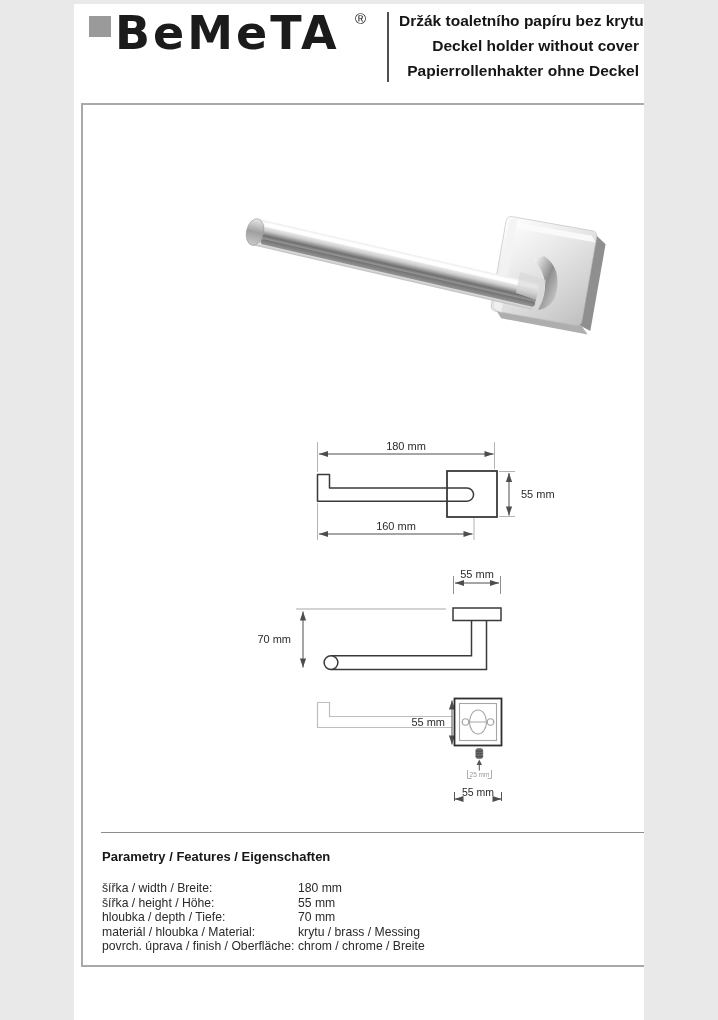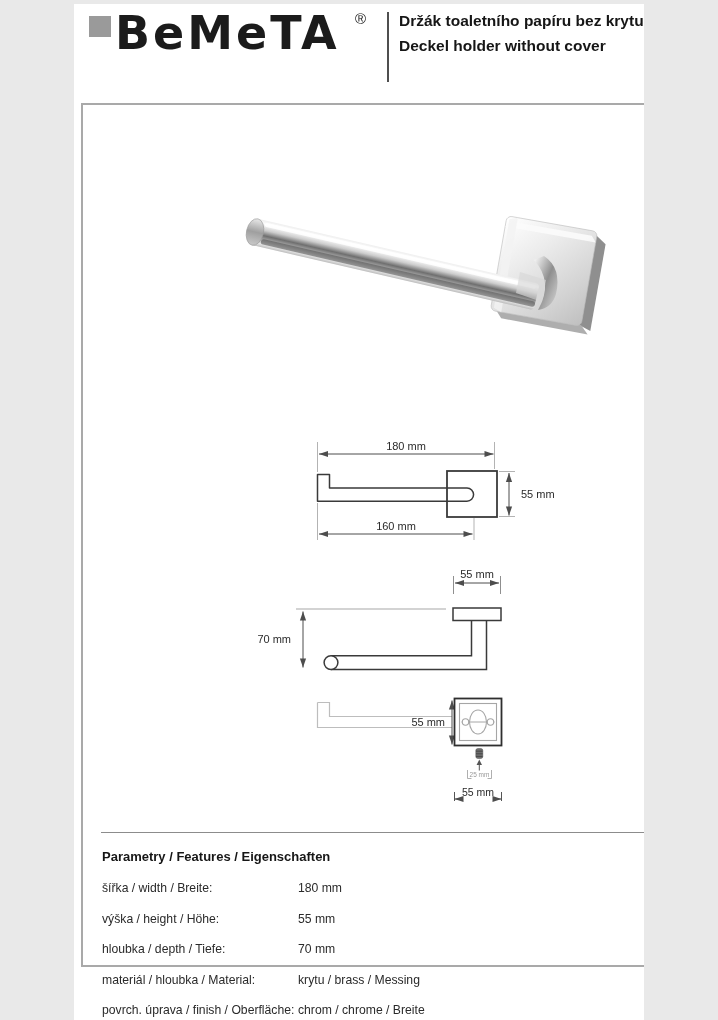--- a/index.html
+++ b/index.html
@@ -12,36 +12,36 @@
   
   .logo-square{position:absolute;left:15px;top:12px;width:22px;height:21px;background:#9a9a9a;}
   .brand{
     position:absolute;left:41px;top:0px;height:58px;line-height:58px;
     font-family:"DejaVu Sans",sans-serif;font-weight:700;font-size:46px;
     letter-spacing:3px;color:#1b1b1b;
   }
   .brand-reg{position:absolute;left:281px;top:6px;font-size:15px;font-weight:400;color:#1b1b1b;}
   .header-divider{position:absolute;left:313px;top:8px;width:2px;height:70px;background:#4f4f4f;}
   .titles{position:absolute;left:325px;top:4px;width:240px;}
-  .titles div{font-weight:700;font-size:15.5px;line-height:25px;color:#161616;white-space:nowrap;}
+  .titles div{font-weight:700;font-size:15.5px;line-height:25px;color:#161616;white-space:nowrap;text-align:right;}
   .code-badge{
     position:absolute;left:575px;top:7px;width:143px;height:30px;background:#4c1d95;
     color:#ffffff;font-weight:700;font-size:17px;line-height:30px;padding-left:9px;
     box-sizing:border-box;letter-spacing:0.5px;
   }
   
   .frame{position:absolute;left:7px;top:99px;width:666px;height:864px;
     border:2px solid #a9a9a9;box-sizing:border-box;}
   
   .art{position:absolute;left:0;top:0;width:718px;height:1020px;}
   
   .spec-rule{position:absolute;left:27px;top:828px;width:626px;height:1px;background:#8c8c8c;}
   .spec{position:absolute;left:28px;top:845px;width:600px;}
   .spec h2{margin:0 0 17px 0;font-size:13px;font-weight:700;color:#161616;}
-  .spec-grid{display:grid;grid-template-columns:196px auto;row-gap:16px;}
+  .spec-grid{display:grid;grid-template-columns:196px auto;row-gap:0;}
   .spec-grid span{font-size:12.2px;line-height:14.6px;color:#2a2a2a;white-space:nowrap;}
   
   .series{
     position:absolute;right:6px;top:972px;font-family:"DejaVu Sans",sans-serif;
     font-weight:700;font-size:38px;letter-spacing:1px;color:#1a1a1a;
   }
   
   .dim-label{font-family:"Liberation Sans",sans-serif;font-size:11px;fill:#2b2b2b;}
   .dim-label-sm{font-family:"Liberation Sans",sans-serif;font-size:10.5px;fill:#2b2b2b;}
   .dim-label-xs{font-family:"Liberation Sans",sans-serif;font-size:6.5px;fill:#9a9a9a;}
@@ -51,20 +51,21 @@
 
 <div class="page">
 
   <div class="logo-square"></div>
   <div class="brand">BeMeTA</div>
   <div class="brand-reg">®</div>
   <div class="header-divider"></div>
   <div class="titles">
     <div>Držák toaletního papíru bez krytu</div>
     <div>Deckel holder without cover</div>
+    <div>Papierrollenhakter ohne Deckel</div>
   </div>
   <div class="code-badge">132212032L</div>
 
   <div class="frame"></div>
 
   <svg class="art" viewBox="0 0 718 1020" aria-hidden="true">
     <defs>
       <marker id="dimArrow" markerWidth="10" markerHeight="8" refX="9.5" refY="4" orient="auto-start-reverse" markerUnits="userSpaceOnUse">
         <path d="M9.5,4 L0.5,0.9 L0.5,7.1 Z" fill="#4d4d4d"></path>
       </marker>
@@ -192,21 +193,21 @@
       <line x1="419" y1="795" x2="427.5" y2="795" stroke="#555555" stroke-width="1" marker-end="url(#dimArrow)"></line>
     </g>
   </svg>
 
   <div class="spec-rule"></div>
   <div class="spec">
     <h2>Parametry / Features / Eigenschaften</h2>
     <div class="spec-grid">
       <span>šířka / width / Breite:</span>
       <span>180 mm</span>
-      <span>výška / height / Höhe:</span>
+      <span>šířka / height / Höhe:</span>
       <span>55 mm</span>
       <span>hloubka / depth / Tiefe:</span>
       <span>70 mm</span>
       <span>materiál / hloubka / Material:</span>
       <span>krytu / brass / Messing</span>
       <span>povrch. úprava / finish / Oberfläche:</span>
       <span>chrom / chrome / Breite</span>
     </div>
   </div>
 

